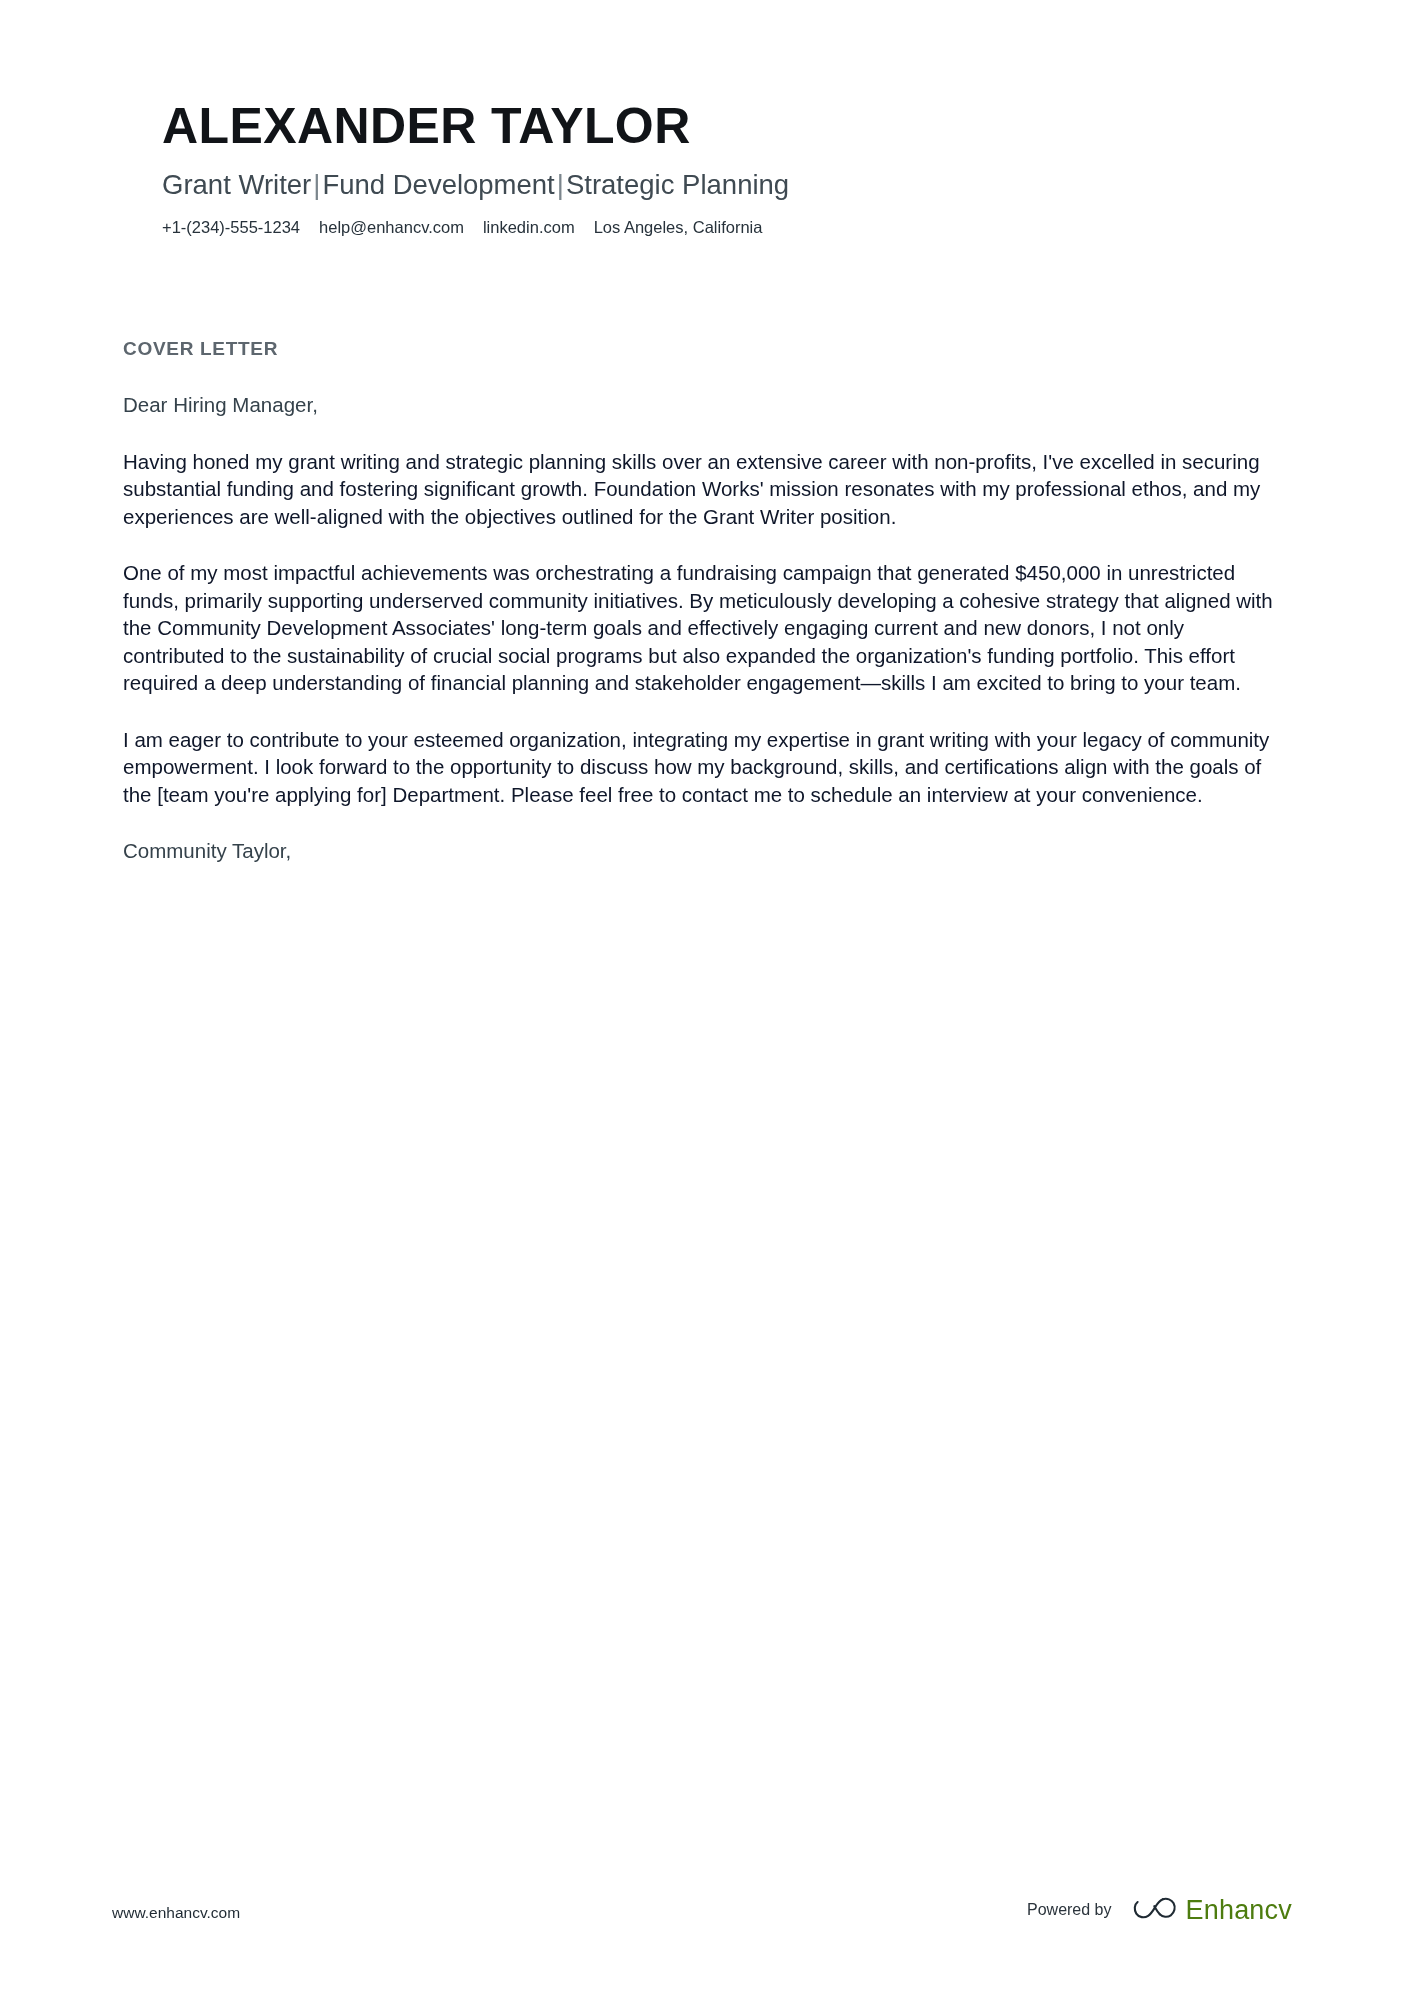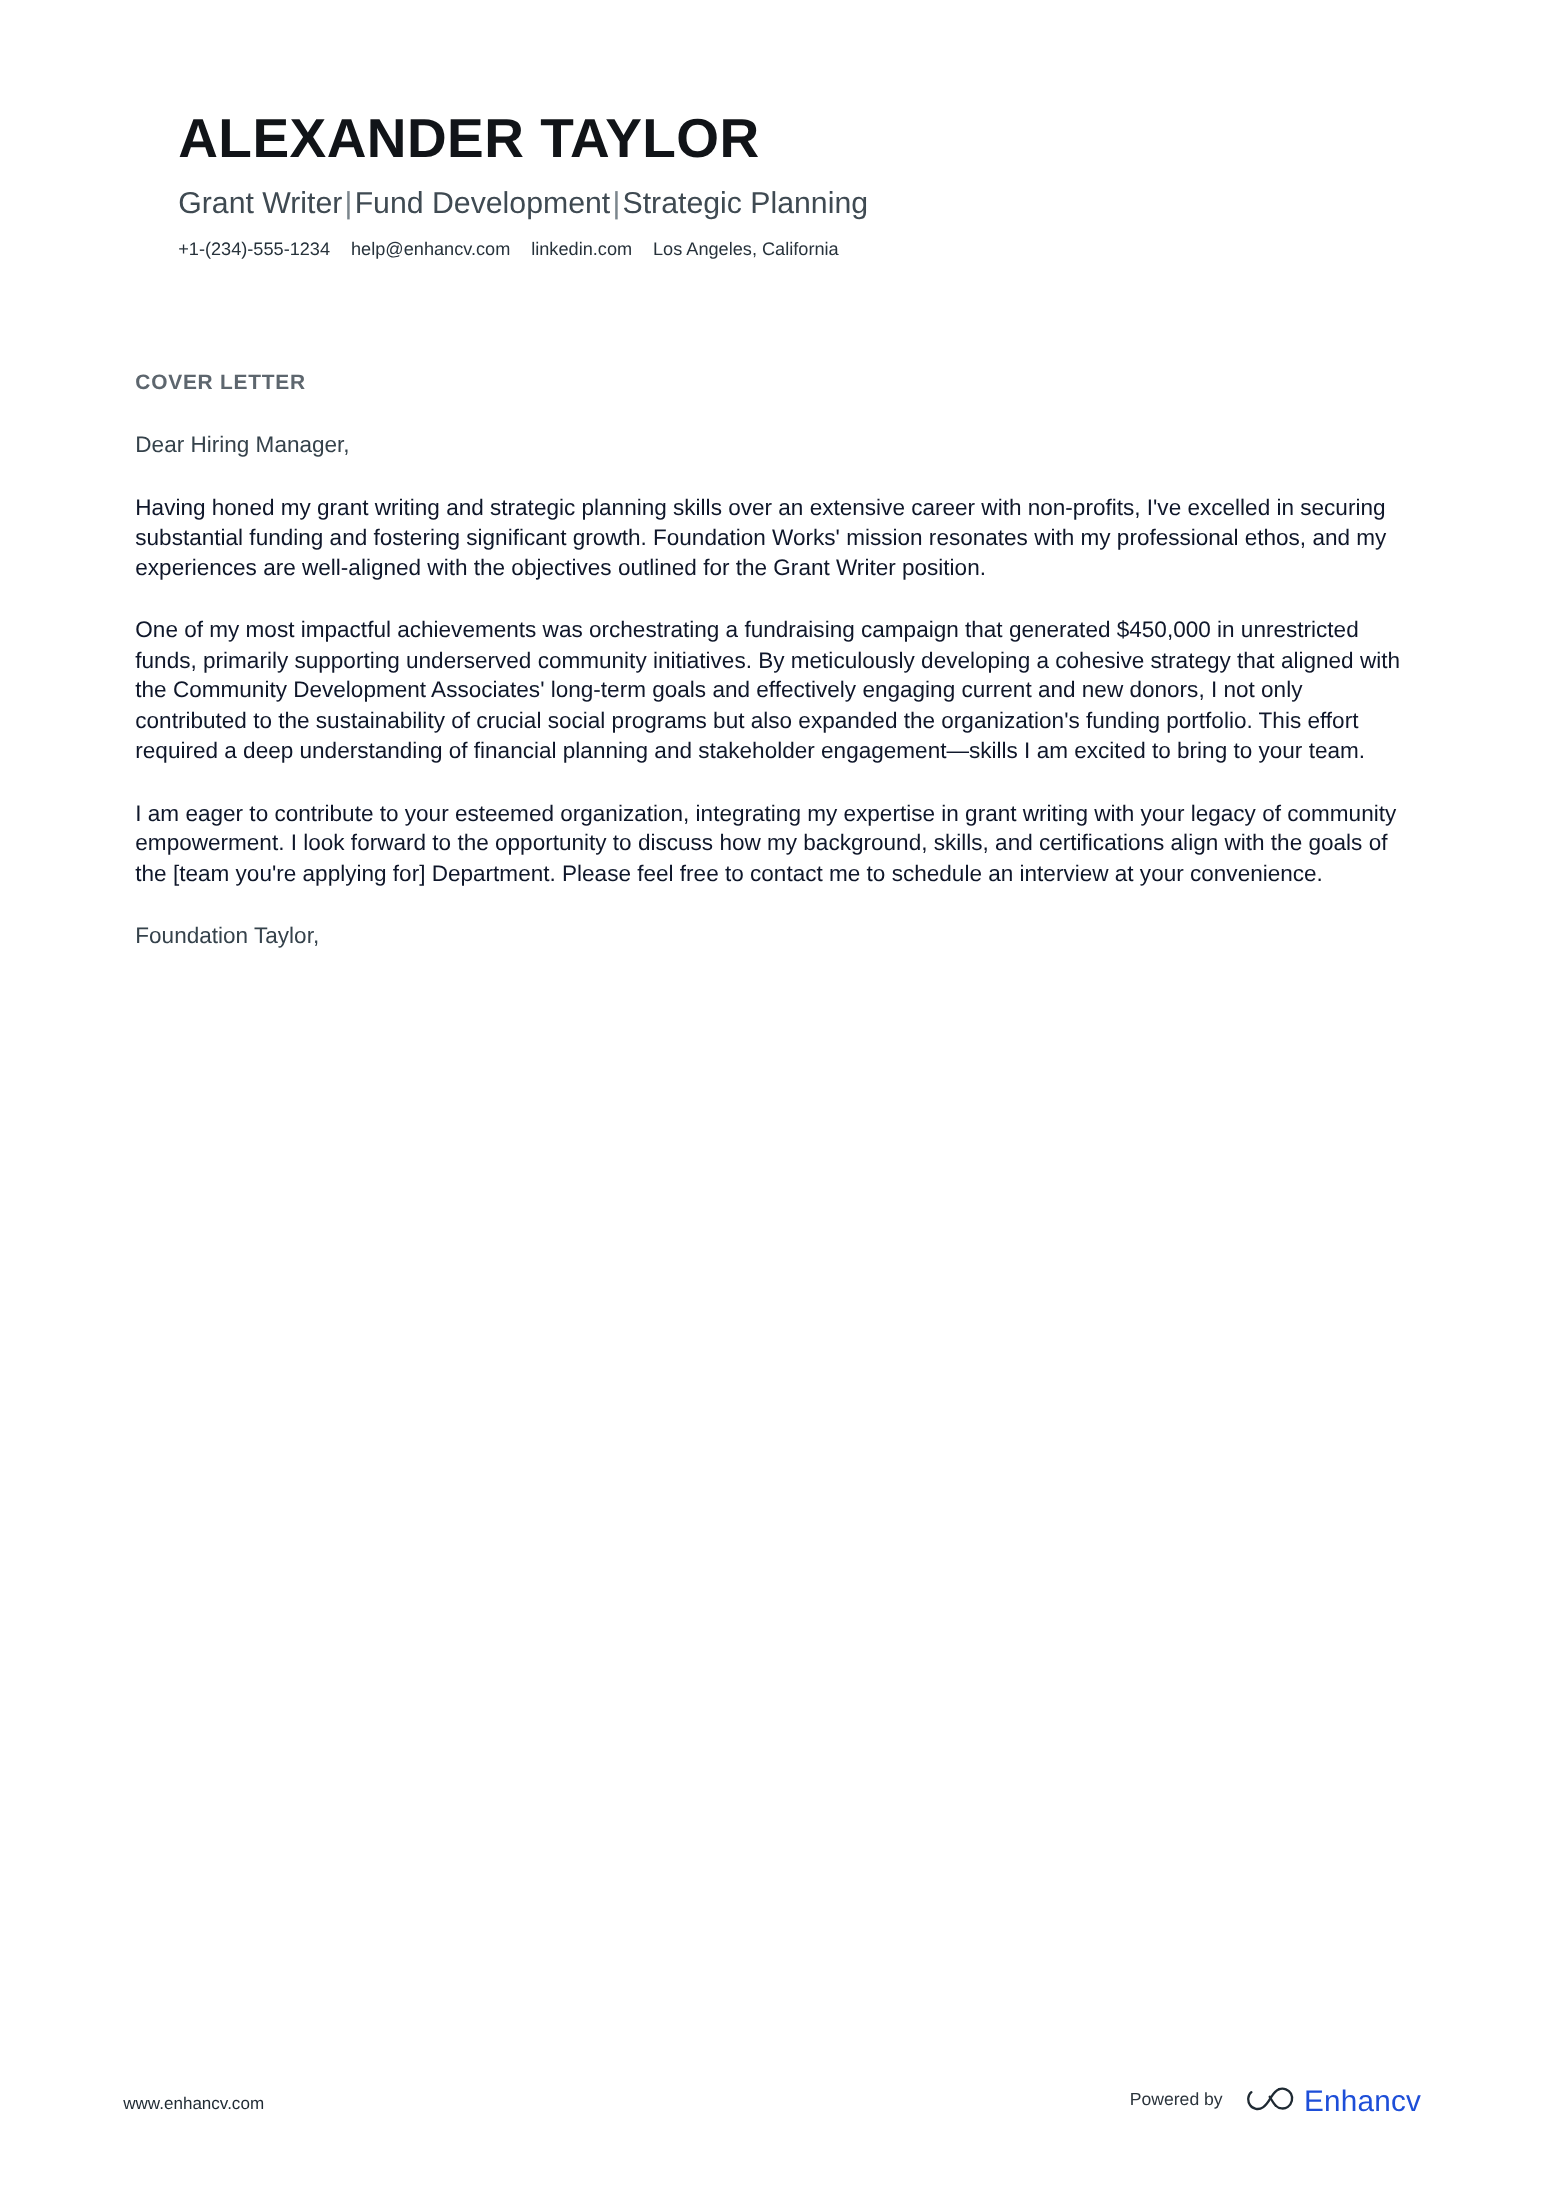--- a/index.html
+++ b/index.html
@@ -148,21 +148,21 @@
     gap: 9px;
   }
   .brand-mark {
     display: block;
     width: 44px;
     height: 26px;
   }
   .brand-word {
     font-size: 27px;
     line-height: 30px;
-    color: #1d4ed8;
+    color: #4d7c0f;
     font-weight: 400;
     letter-spacing: 0.2px;
     text-align: right;
   }
 </style>
 </head>
 <body>
 
 <div class="page">
 
@@ -183,21 +183,21 @@
 
   <div class="content">
     <div class="section-title">COVER LETTER</div>
 
     <p class="letter-line">Dear Hiring Manager,</p>
 
     <p class="letter-para">Having honed my grant writing and strategic planning skills over an extensive career with non-profits, I've excelled in securing substantial funding and fostering significant growth. Foundation Works' mission resonates with my professional ethos, and my experiences are well-aligned with the objectives outlined for the Grant Writer position.</p>
     <p class="letter-para">One of my most impactful achievements was orchestrating a fundraising campaign that generated $450,000 in unrestricted funds, primarily supporting underserved community initiatives. By meticulously developing a cohesive strategy that aligned with the Community Development Associates' long-term goals and effectively engaging current and new donors, I not only contributed to the sustainability of crucial social programs but also expanded the organization's funding portfolio. This effort required a deep understanding of financial planning and stakeholder engagement—skills I am excited to bring to your team.</p>
     <p class="letter-para">I am eager to contribute to your esteemed organization, integrating my expertise in grant writing with your legacy of community empowerment. I look forward to the opportunity to discuss how my background, skills, and certifications align with the goals of the [team you're applying for] Department. Please feel free to contact me to schedule an interview at your convenience.</p>
 
-    <p class="sign-name">Foundation Taylor,</p>
+    <p class="sign-name">Community Taylor,</p>
 
   </div>
 
   <div class="footer">
     <div class="footer-url">www.enhancv.com</div>
 
     <div class="footer-brand">
       <span class="footer-powered">Powered by</span>
       <span class="brand-lockup">
         <svg class="brand-mark" viewBox="0 0 44 26" aria-hidden="true">

